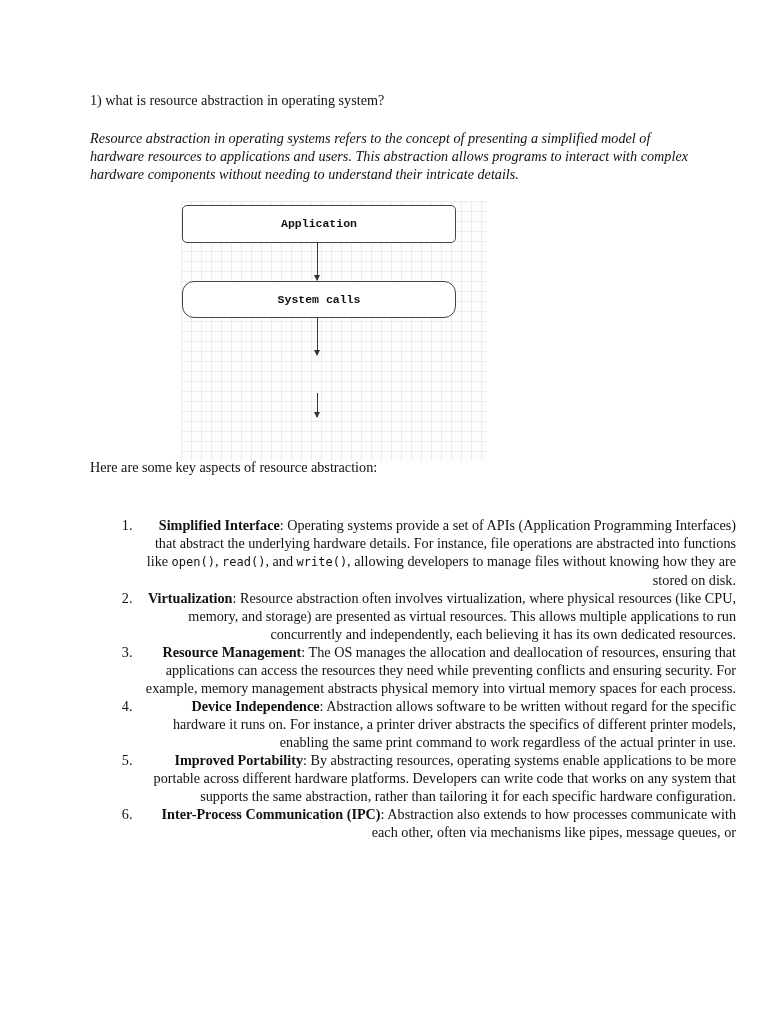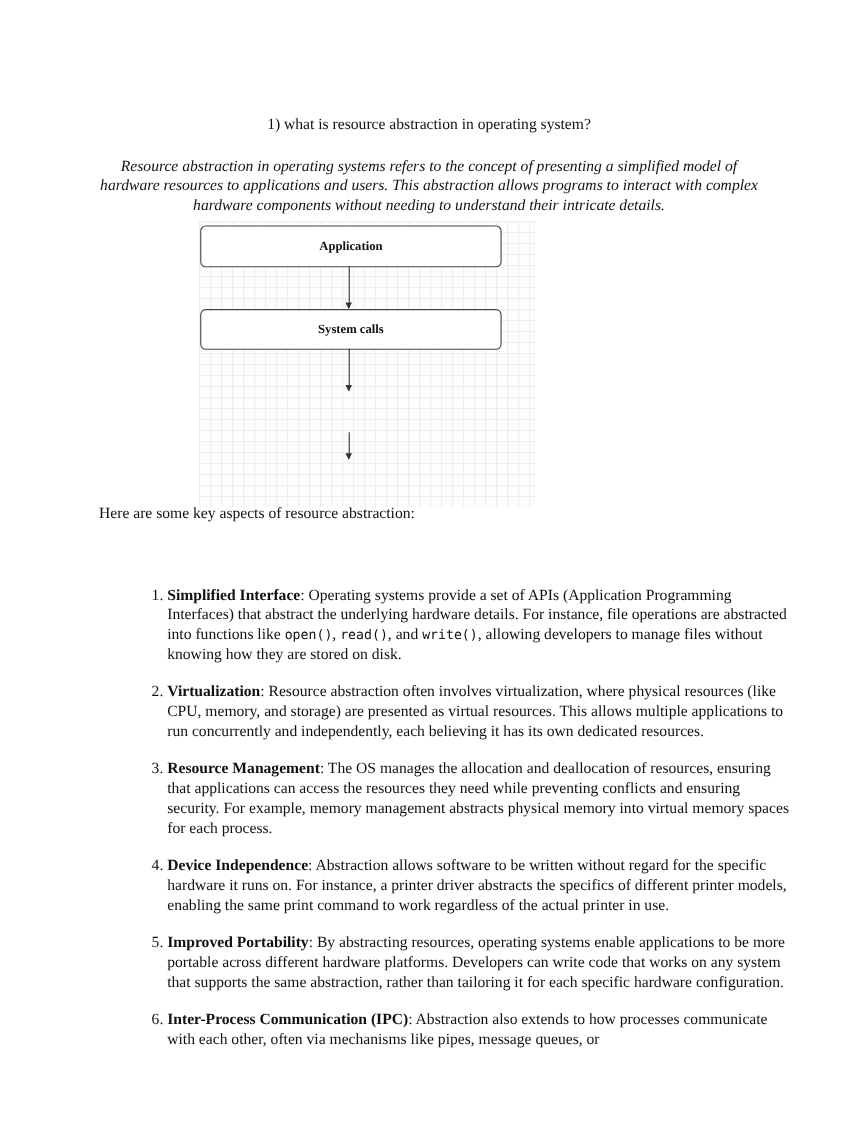--- a/index.html
+++ b/index.html
@@ -1,53 +1,53 @@
 <!DOCTYPE html>
 <html><head>
 <meta charset="utf-8">
 <style>
   html, body { margin: 0; padding: 0; background: #ffffff; }
   body { width: 768px; height: 1024px; position: relative; overflow: hidden;
          font-family: "Liberation Serif", serif; color: #111; font-size: 14.2px; }
-  .page { position: absolute; left: 90px; top: 104px; width: 600px; text-align: center; }
+  .page { position: absolute; left: 90px; top: 91px; width: 600px; }
   .q { margin: 0; line-height: 18px; }
   .intro { margin: 20px 0 0 0; line-height: 18px; font-style: italic; }
   .diagram { position: absolute; left: 181px; top: 201px; width: 306px; height: 260px;
              background-color: #fdfdfd;
              background-image:
                linear-gradient(#ececec 1px, transparent 1px),
                linear-gradient(90deg, #ececec 1px, transparent 1px);
              background-size: 10px 10px; }
   .box { position: absolute; left: 1px; width: 272px; background: #fff;
          border: 1px solid #444; border-radius: 5px; display: flex;
          align-items: center; justify-content: center; text-align: center;
-         font-family: Liberation Serif, serif; font-weight: bold; font-size: 11.5px;
+         font-family: Liberation Mono, monospace; font-weight: bold; font-size: 11.5px;
          color: #111; line-height: 14px; }
   .arrow { position: absolute; left: 136px; width: 1px; background: #333; }
   .arrow::after { content: ""; position: absolute; left: -3px; bottom: -1px;
                   border-left: 3.5px solid transparent; border-right: 3.5px solid transparent;
                   border-top: 6px solid #333; }
   .aspects-head { position: absolute; left: 90px; top: 458px; margin: 0; line-height: 18px; }
   ol { position: absolute; left: 90px; top: 516px; width: 600px; margin: 0;
        padding-left: 46px; line-height: 18px; }
-  ol li { padding-left: 0; margin: 16px; }
+  ol li { padding-left: 0; margin: 0; text-align: right; }
   code { font-family: "DejaVu Sans Mono", monospace; font-size: 12px; }
 </style>
 </head>
 <body>
 
 <div class="page">
   <p class="q">1) what is resource abstraction in operating system?</p>
   <p class="intro">Resource abstraction in operating systems refers to the concept of presenting a simplified model of hardware resources to applications and users. This abstraction allows programs to interact with complex hardware components without needing to understand their intricate details.</p>
 </div>
 
 <div class="diagram">
   <div class="box" style="top:4px;height:36px;">Application</div>
   <div class="arrow" style="top:41px;height:38px;"></div>
-  <div class="box" style="top:80px;height:35px;">System calls</div>
+  <div class="box" style="top:80px;height:35px;border-radius:12px;">System calls</div>
   <div class="arrow" style="top:116px;height:38px;"></div>
   <div class="arrow" style="top:192px;height:24px;"></div>
 </div>
 
 <p class="aspects-head">Here are some key aspects of resource abstraction:</p>
 
 <ol>
   <li><b>Simplified Interface</b><span>: Operating systems provide a set of APIs (Application Programming Interfaces) that abstract the underlying hardware details. For instance, file operations are abstracted into functions like </span><code>open()</code><span>, </span><code>read()</code><span>, and </span><code>write()</code><span>, allowing developers to manage files without knowing how they are stored on disk.</span></li>
   <li><b>Virtualization</b><span>: Resource abstraction often involves virtualization, where physical resources (like CPU, memory, and storage) are presented as virtual resources. This allows multiple applications to run concurrently and independently, each believing it has its own dedicated resources.</span></li>
   <li><b>Resource Management</b><span>: The OS manages the allocation and deallocation of resources, ensuring that applications can access the resources they need while preventing conflicts and ensuring security. For example, memory management abstracts physical memory into virtual memory spaces for each process.</span></li>

